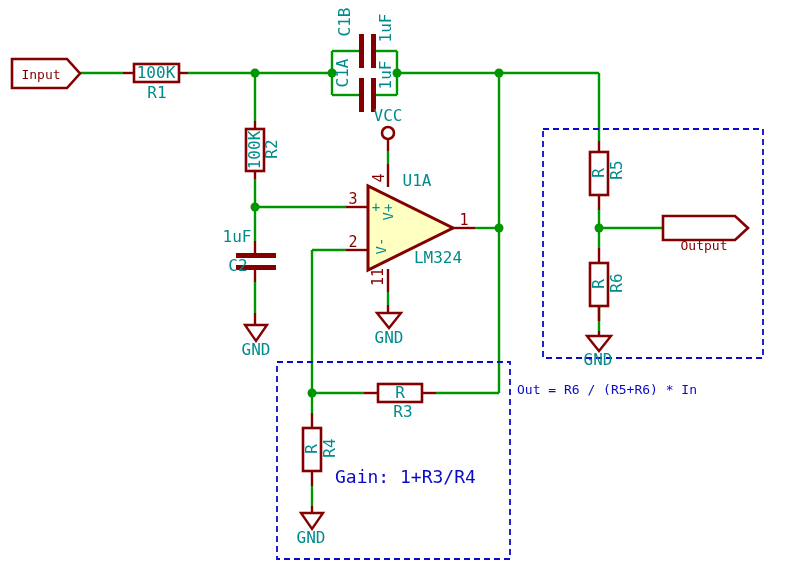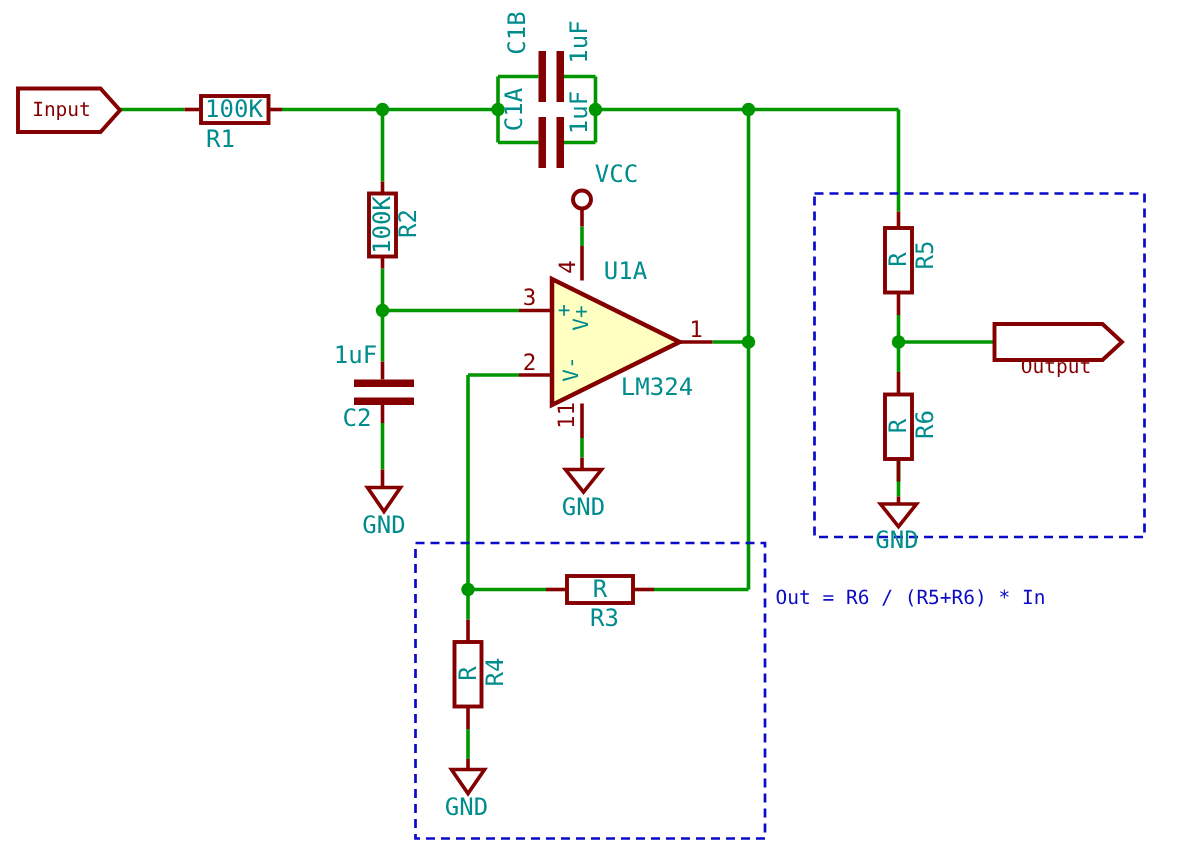--- a/index.html
+++ b/index.html
@@ -4,21 +4,21 @@
 <style>
   html,body{margin:0;padding:0;background:#fff;}
   #stage{position:relative;width:800px;height:576px;background:#fff;overflow:hidden;
          font-family:"DejaVu Sans Mono", monospace;}
   #stage svg{position:absolute;left:0;top:0;}
   .t{position:absolute;transform:translate(-50%,-50%);white-space:pre;line-height:1;}
   .v{transform:translate(-50%,-50%) rotate(-90deg);}
   .al{transform:translate(0,-50%);}
   .teal{color:var(--c-field);}
   .red{color:var(--c-out);}
-  .blue{color:var(--c-note);margin-top:10px;}
+  .blue{color:var(--c-note);}
   .s14{font-size:14px;} .s15{font-size:15px;} .s16{font-size:16px;}
   .s17{font-size:13px;} .s18{font-size:18px;}
 </style>
 </head>
 <body>
 
 <div id="stage">
   <svg width="800" height="576" viewBox="0 0 800 576">
 
     <g stroke="var(--c-wire)" stroke-width="2.4">
@@ -129,34 +129,34 @@
       <circle cx="499" cy="228" r="4.5"></circle>
       <circle cx="599" cy="228" r="4.5"></circle>
       <circle cx="312" cy="393" r="4.5"></circle>
     </g>
   </svg>
 
   <span class="t red  s17" style="left:41px;top:74px">Input</span>
   <span class="t red  s17" style="left:704px;top:245px">Output</span>
 
   <span class="t teal s16" style="left:156px;top:73px">100K</span>
-  <span class="t teal s16" style="left:147px;top:93px">R1</span>
+  <span class="t teal s16" style="left:157px;top:93px">R1</span>
 
   <span class="t v teal s16" style="left:255px;top:150px">100K</span>
   <span class="t v teal s16" style="left:272px;top:149px">R2</span>
 
   <span class="t v teal s16" style="left:345px;top:22px">C1B</span>
   <span class="t v teal s16" style="left:386px;top:28px">1uF</span>
   <span class="t v teal s16" style="left:343px;top:73px">C1A</span>
   <span class="t v teal s16" style="left:386px;top:75px">1uF</span>
 
   <span class="t teal s16" style="left:237px;top:237px">1uF</span>
-  <span class="t teal s16" style="left:238px;top:279px">C2</span>
+  <span class="t teal s16" style="left:238px;top:266px">C2</span>
 
-  <span class="t teal s16" style="left:411px;top:116px">VCC</span>
+  <span class="t teal s16" style="left:388px;top:116px">VCC</span>
   <span class="t teal s16" style="left:256px;top:350px">GND</span>
   <span class="t teal s16" style="left:389px;top:338px">GND</span>
   <span class="t teal s16" style="left:311px;top:538px">GND</span>
   <span class="t teal s16" style="left:598px;top:360px">GND</span>
 
   <span class="t teal s16" style="left:417px;top:181px">U1A</span>
   <span class="t teal s16" style="left:438px;top:258px">LM324</span>
 
   <span class="t red s15" style="left:353px;top:199px">3</span>
   <span class="t red s15" style="left:353px;top:242px">2</span>
@@ -173,14 +173,15 @@
 
   <span class="t v teal s16" style="left:312px;top:449px">R</span>
   <span class="t v teal s16" style="left:330px;top:448px">R4</span>
 
   <span class="t v teal s16" style="left:599px;top:173px">R</span>
   <span class="t v teal s16" style="left:617px;top:170px">R5</span>
 
   <span class="t v teal s16" style="left:599px;top:284px">R</span>
   <span class="t v teal s16" style="left:617px;top:283px">R6</span>
 
+  <span class="t al blue s18" style="left:335px;top:477px">Gain: 1+R3/R4</span>
   <span class="t al blue s17" style="left:517px;top:389px">Out = R6 / (R5+R6) * In</span>
 </div>
 
 </body></html>

